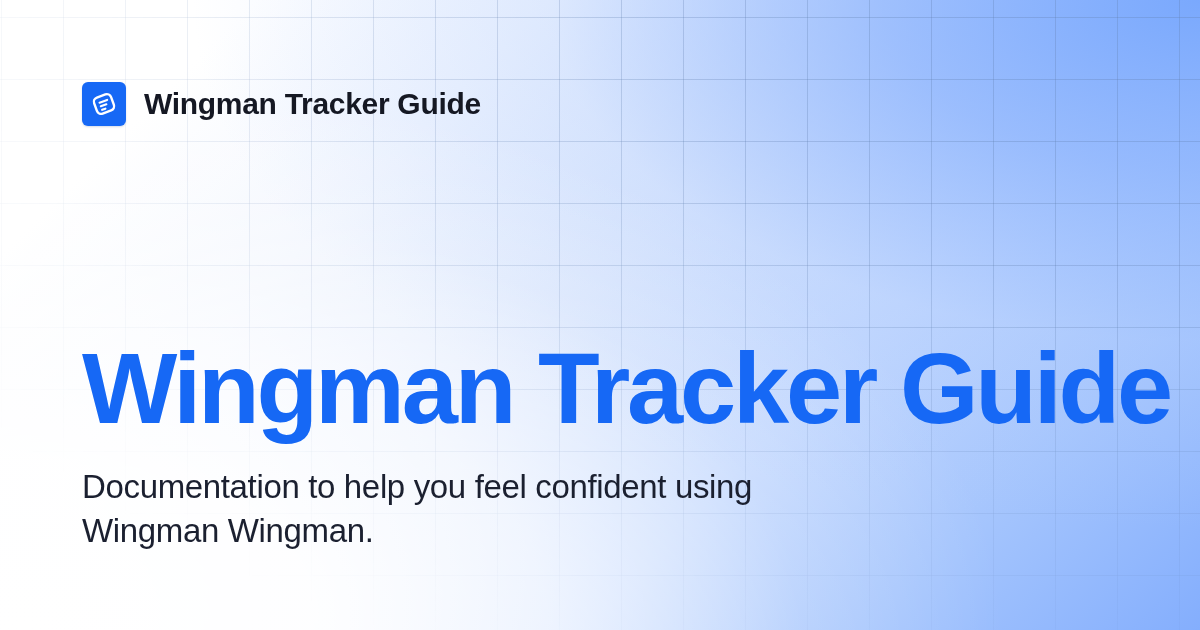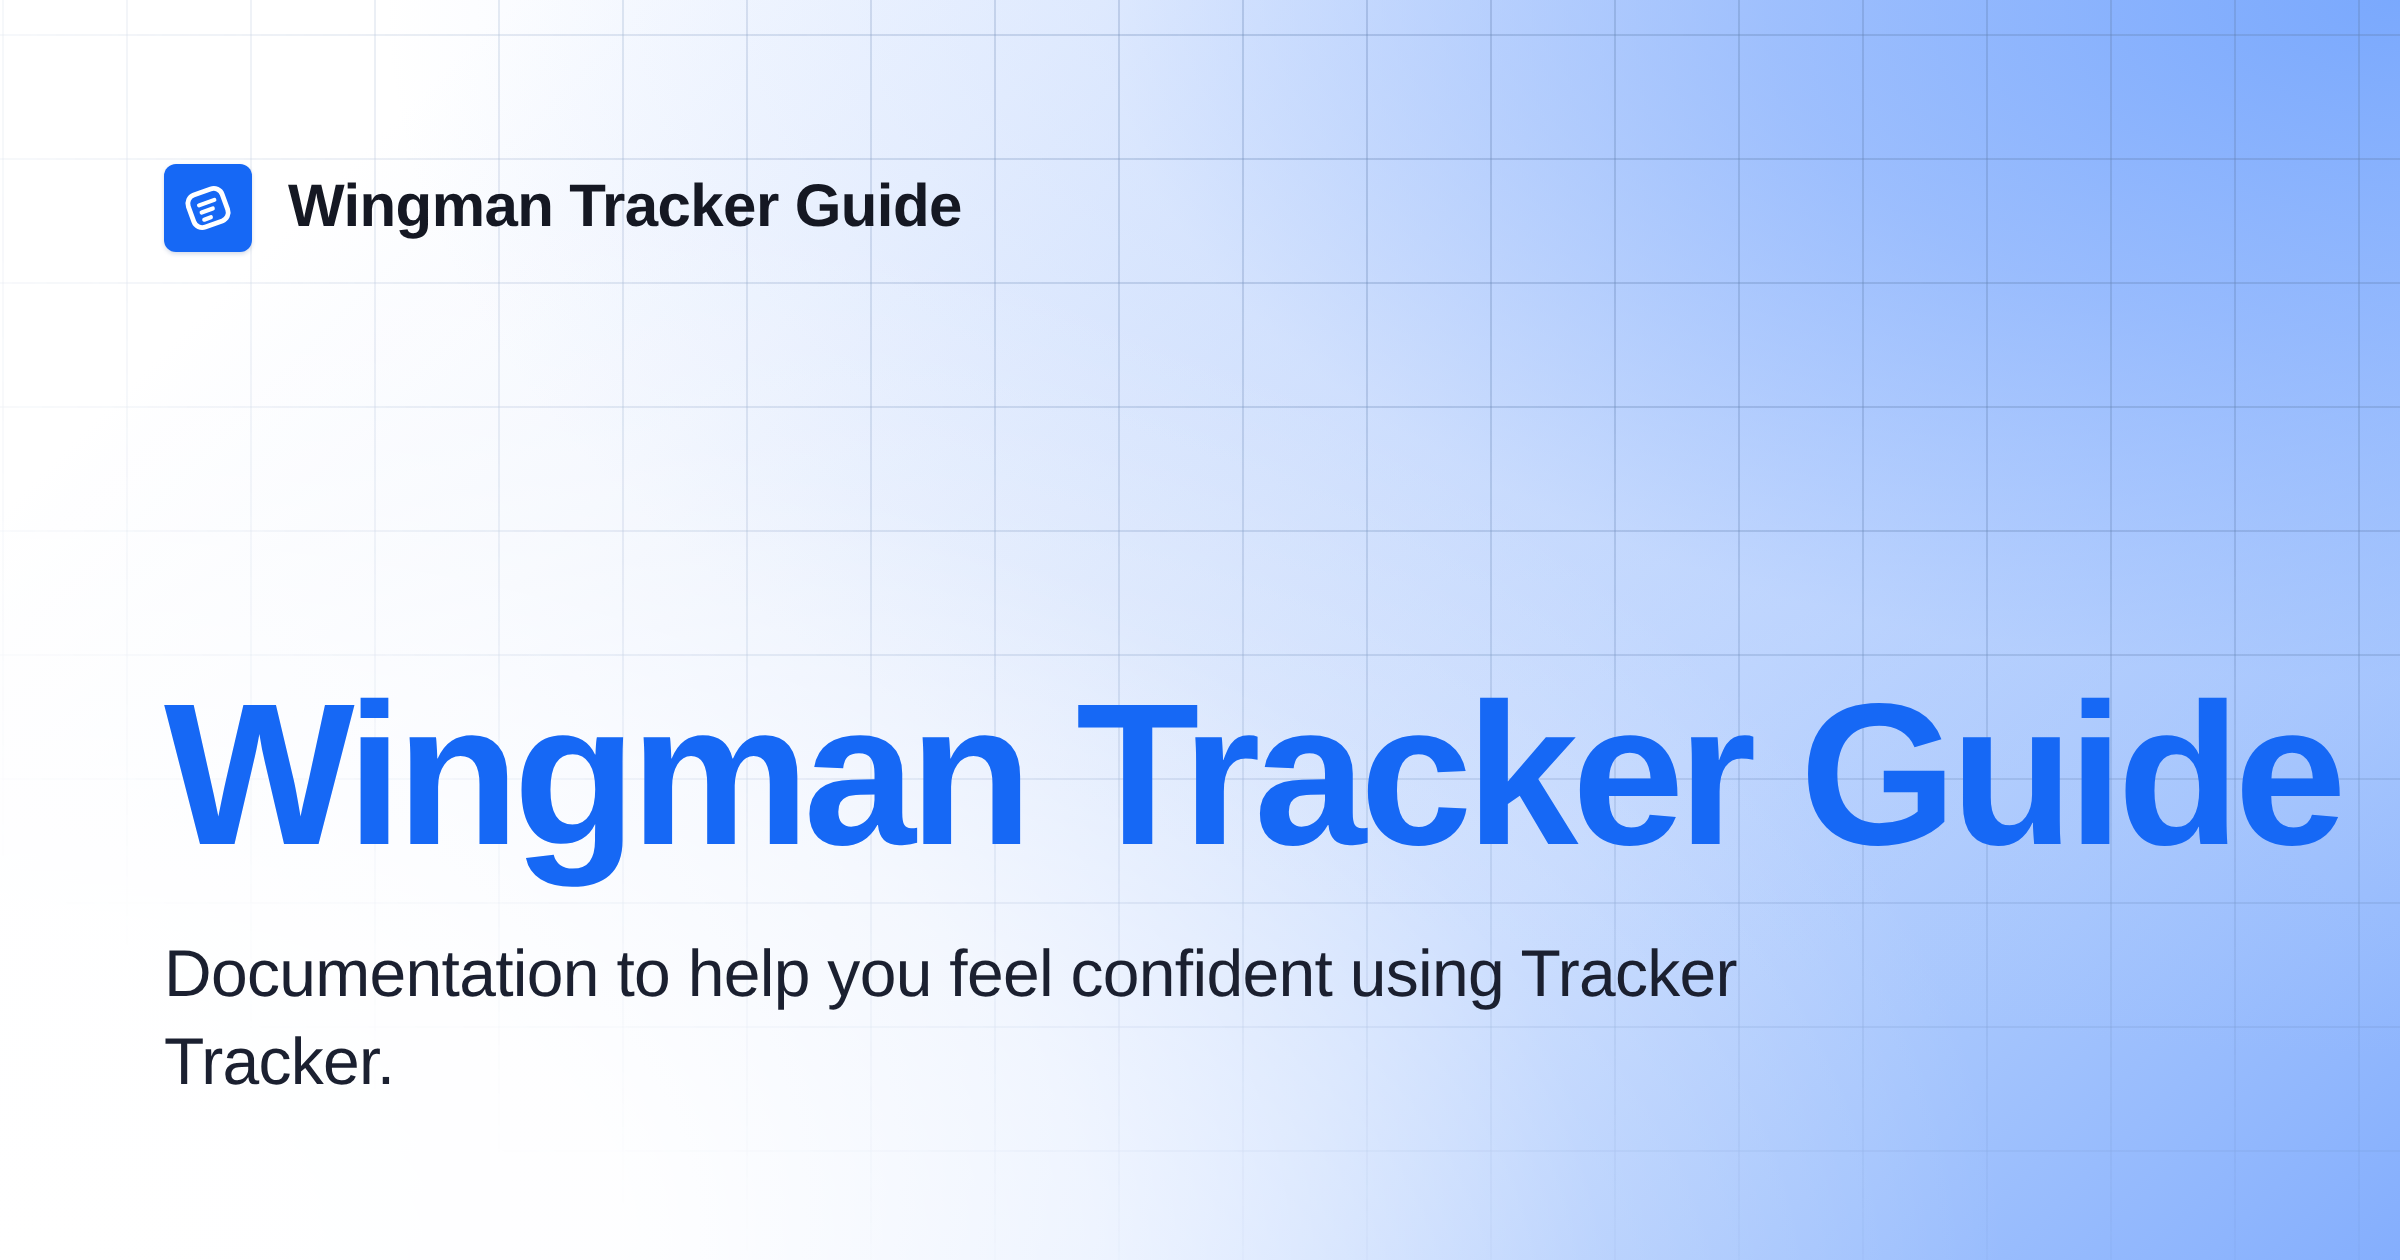--- a/index.html
+++ b/index.html
@@ -154,16 +154,16 @@
           <rect x="10.2" y="15.0" width="8.0" height="2.1" rx="1.05" fill="#ffffff"></rect>
           <rect x="10.2" y="18.8" width="5.6" height="2.1" rx="1.05" fill="#ffffff"></rect>
         </g>
       </svg>
     </span>
     <span class="brand-name">Wingman Tracker Guide</span>
   </div>
 
   <div class="hero">
     <h1 class="hero-title">Wingman Tracker Guide</h1>
-    <p class="hero-subtitle">Documentation to help you feel confident using Tracker Tracker.</p>
+    <p class="hero-subtitle">Documentation to help you feel confident using Wingman Wingman.</p>
   </div>
 
 </div>
 
 </body></html>

